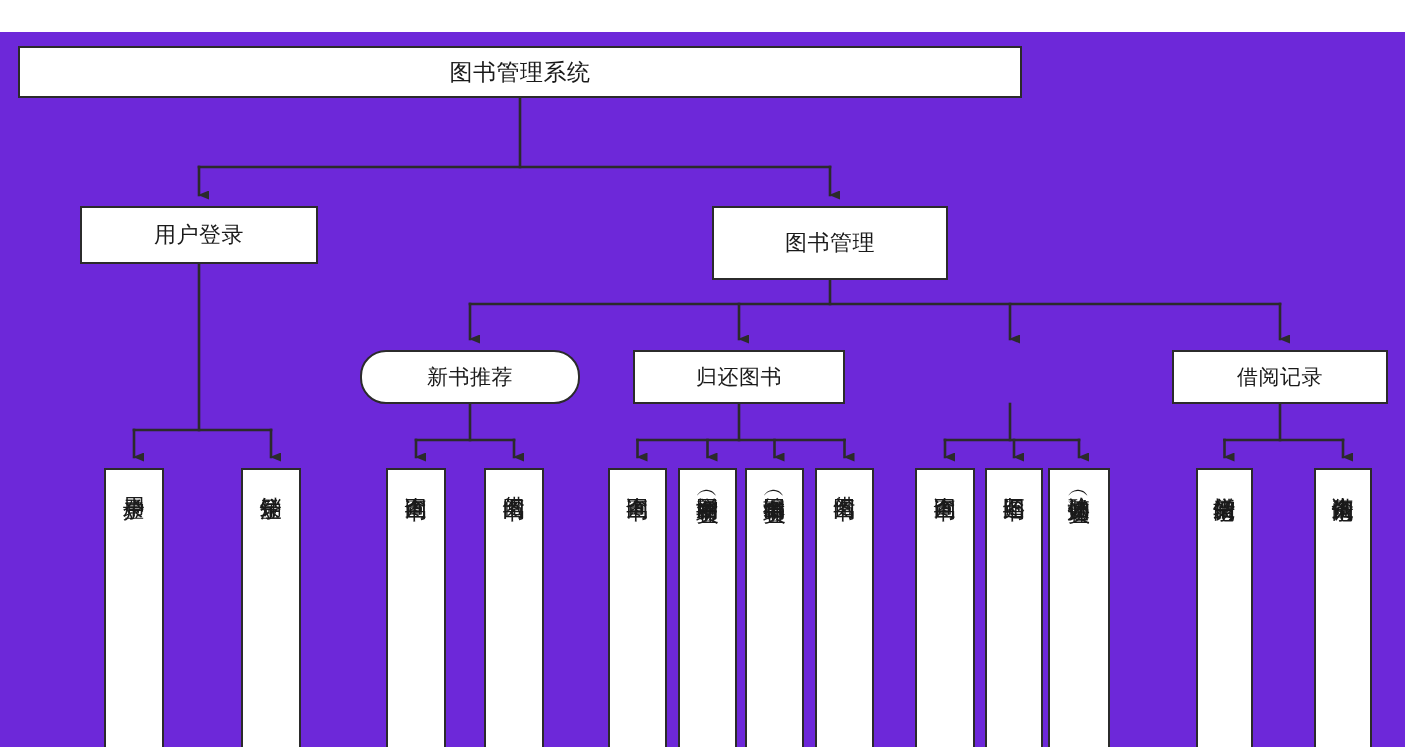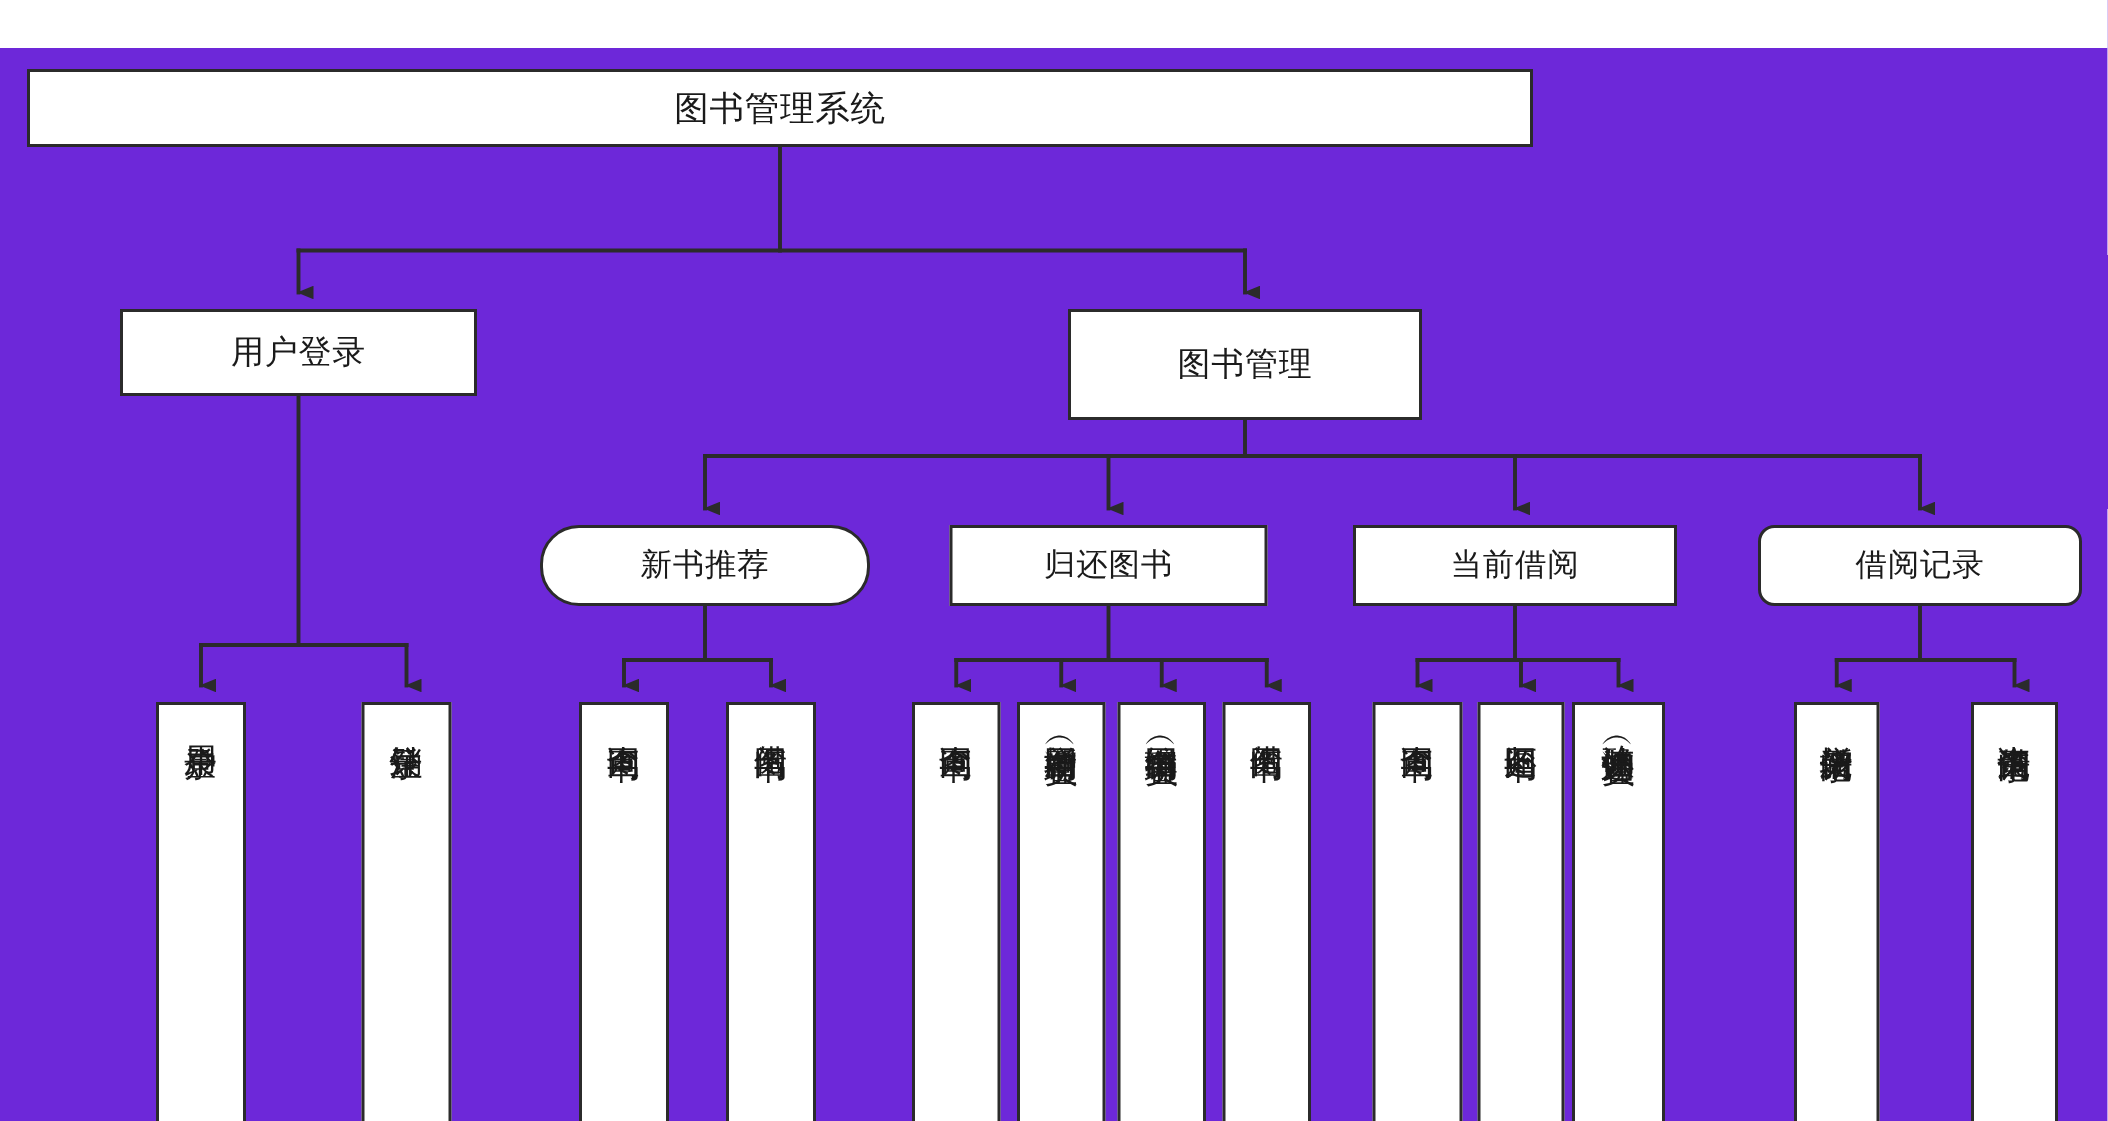--- a/index.html
+++ b/index.html
@@ -127,24 +127,21 @@
   <div class="node level-2" id="n-book-manage" style="left: 712px; top: 174px; width: 236px; height: 74px;">
     <span class="node-label">图书管理</span>
   </div>
 
   <div class="node level-3" id="n-new-book-rec" style="left: 360px; top: 318px; width: 220px; height: 54px; border-radius: 26px;">
     <span class="node-label">新书推荐</span>
   </div>
   <div class="node level-3" id="n-book-borrow" style="left: 633px; top: 318px; width: 212px; height: 54px;">
     <span class="node-label">归还图书</span>
   </div>
-  <div class="node level-3" id="n-current-borrow" style="left: 902px; top: 318px; width: 216px; height: 54px;">
-    <span class="node-label">当前借阅</span>
-  </div>
-  <div class="node level-3" id="n-borrow-record" style="left: 1172px; top: 318px; width: 216px; height: 54px; border-radius: 11px;">
+  <div class="node level-3" id="n-borrow-record" style="left: 1172px; top: 318px; width: 216px; height: 54px;">
     <span class="node-label">借阅记录</span>
   </div>
 
   <div id="leaf-container">
       <div class="node leaf" style="left: 104px; top: 436px; width: 60px; height: 297px;">
         <span class="node-label">用户登录</span>
       </div>
       <div class="node leaf" style="left: 241px; top: 436px; width: 60px; height: 297px;">
         <span class="node-label">注销登录</span>
       </div>

